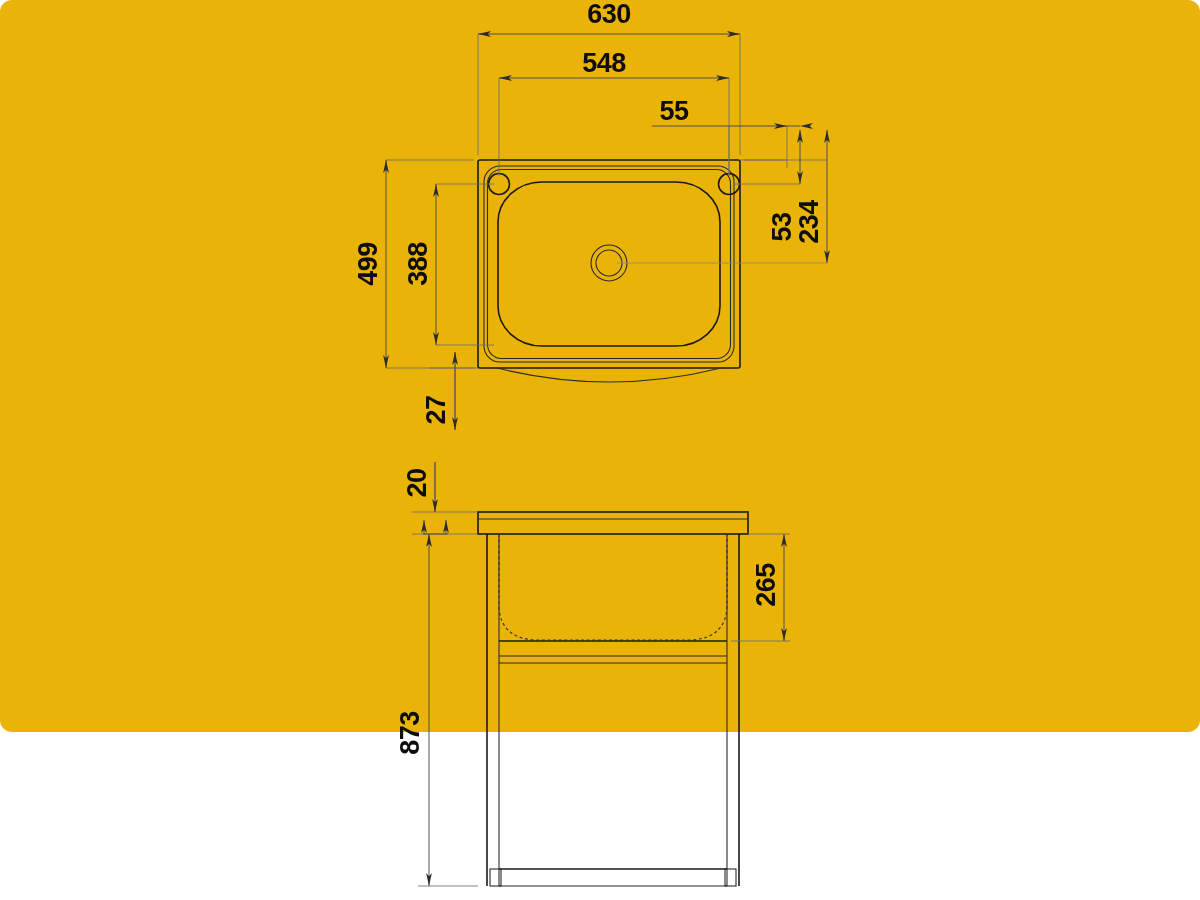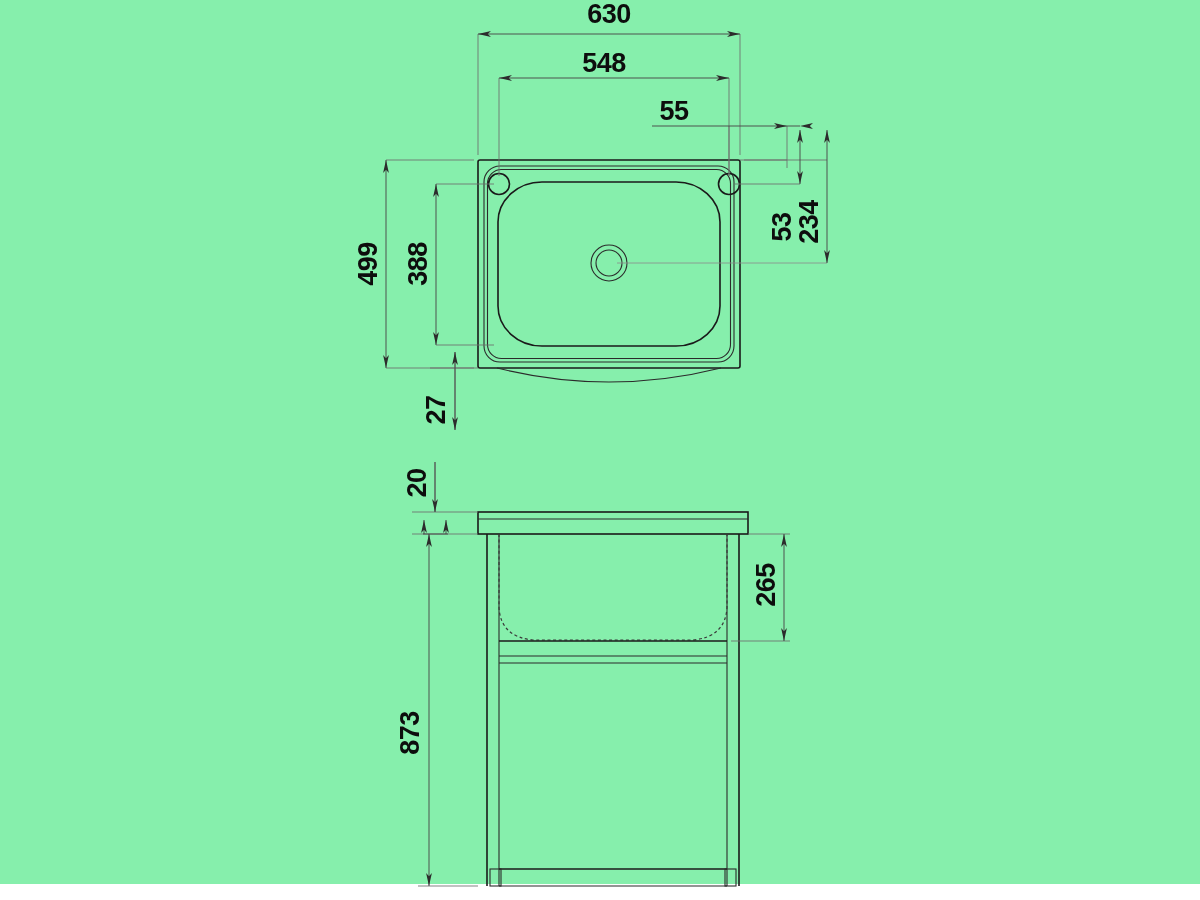--- a/index.html
+++ b/index.html
@@ -9,22 +9,23 @@
   }
   body {
     width: 1200px;
     height: 900px;
     font-family: "Liberation Sans", sans-serif;
     overflow: hidden;
   }
   #drawing-root {
     position: relative;
     width: 1200px;
-    height: 884px;
-    background: #86efac;
+    height: 732px;
+    background: #eab308;
+    border-radius: 12px;
   }
   svg.cad {
     position: absolute;
     left: 0;
     top: 0;
     width: 1200px;
     height: 900px;
   }
   
   .obj      { fill: none; stroke: #1a1a1a; stroke-width: 1.6; }

